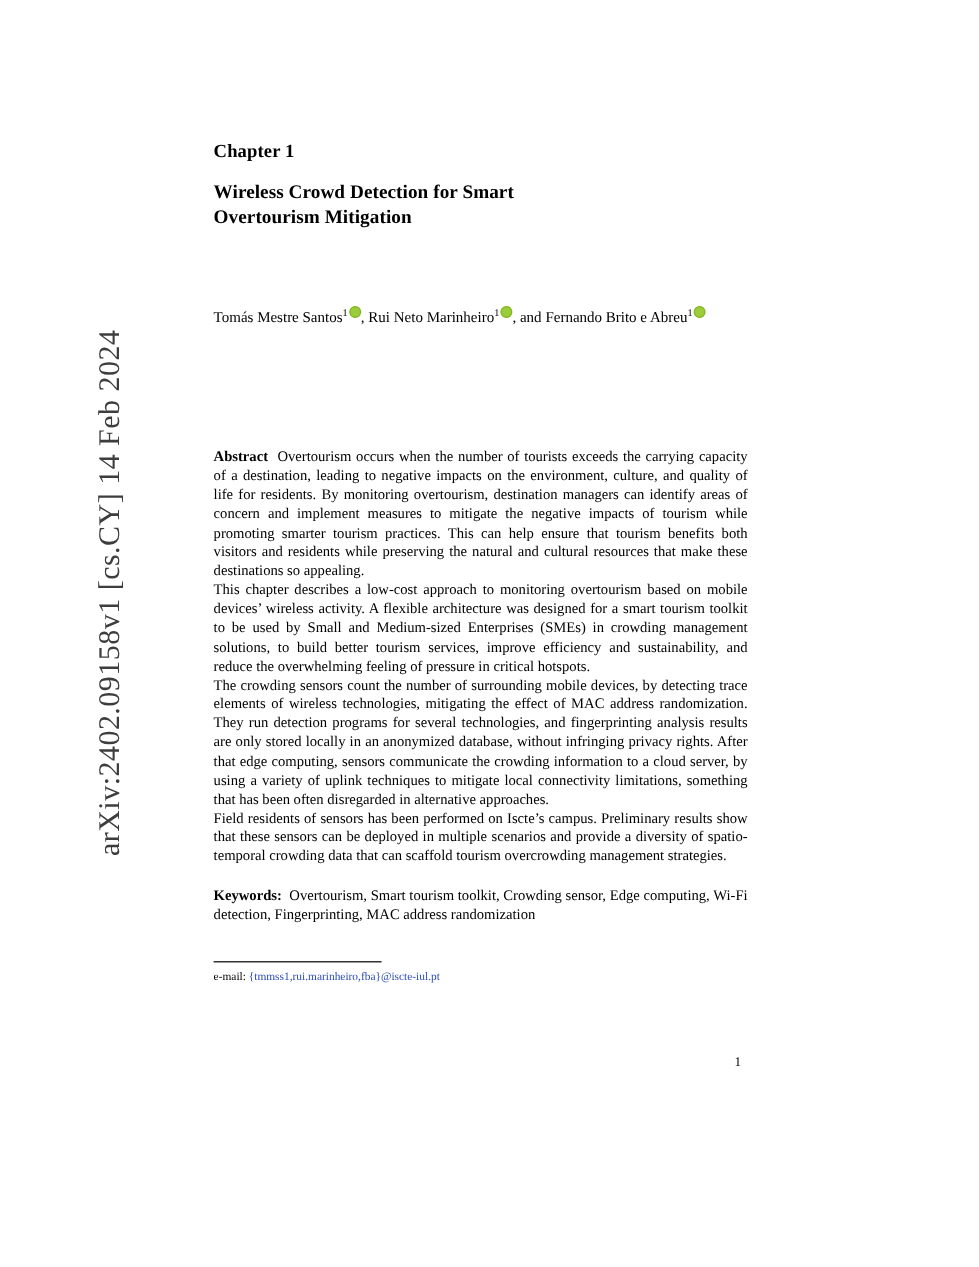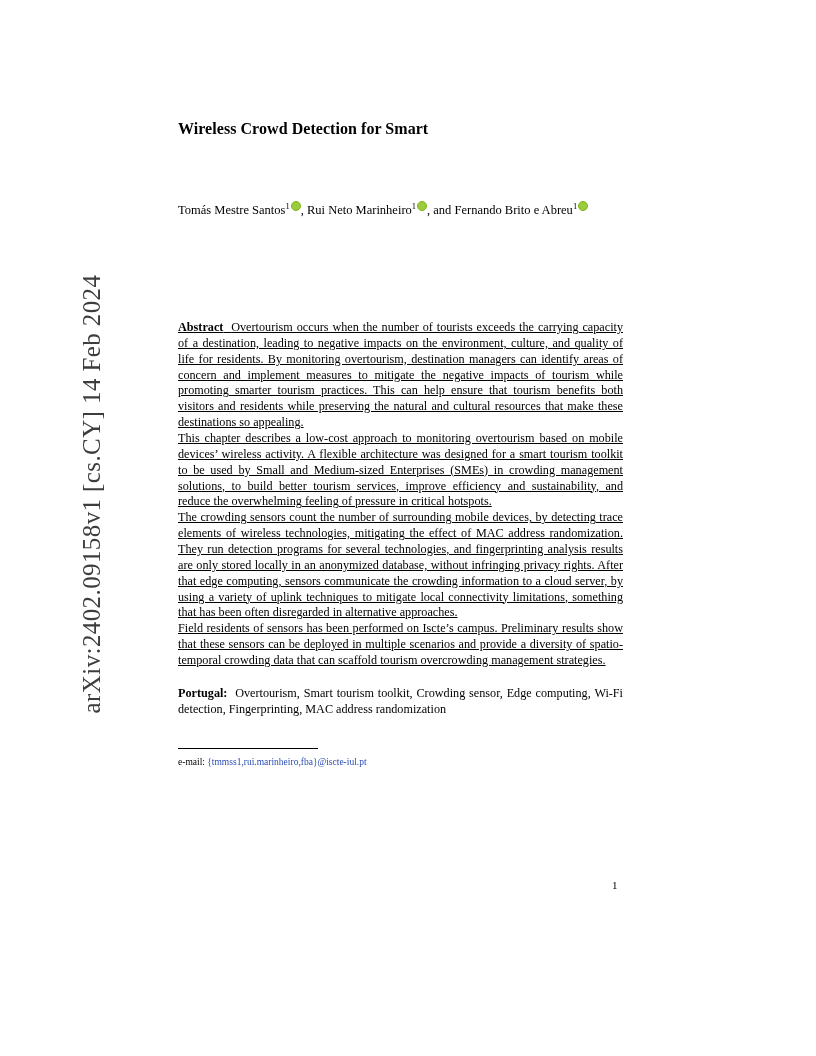--- a/index.html
+++ b/index.html
@@ -81,21 +81,20 @@
 
   .abstract-block {
     margin-top: 100px;
     font-size: 12.2px;
     line-height: 1.30;
     text-align: justify;
   }
   .abstract-block p {
     margin: 0;
     text-indent: 0;
-    text-decoration: underline;
   }
   .abstract-label {
     font-weight: bold;
   }
 
   .keywords {
     margin-top: 17px;
     font-size: 12.2px;
     line-height: 1.30;
     text-align: justify;
@@ -130,38 +129,40 @@
 </style>
 </head>
 <body>
 
 <div class="page">
 
   <div class="arxiv-stamp">arXiv:2402.09158v1  [cs.CY]  14 Feb 2024</div>
 
   <div class="content">
 
+    <div class="chapter-label">Chapter 1</div>
 
     <h1 class="title">
       <span>Wireless Crowd Detection for Smart</span><br>
+      <span>Overtourism Mitigation</span>
     </h1>
 
     <div class="authors">
       <span>Tomás Mestre Santos</span><span class="sup">1</span><span class="orcid"></span><span>, </span><span>Rui Neto Marinheiro</span><span class="sup">1</span><span class="orcid"></span><span>, and </span><span>Fernando Brito e Abreu</span><span class="sup">1</span><span class="orcid"></span>
     </div>
 
     <div class="abstract-block">
       <p><span class="abstract-label">Abstract</span>&nbsp; <span>Overtourism occurs when the number of tourists exceeds the carrying capacity of a destination, leading to negative impacts on the environment, culture, and quality of life for residents. By monitoring overtourism, destination managers can identify areas of concern and implement measures to mitigate the negative impacts of tourism while promoting smarter tourism practices. This can help ensure that tourism benefits both visitors and residents while preserving the natural and cultural resources that make these destinations so appealing.</span></p>
       <p>This chapter describes a low-cost approach to monitoring overtourism based on mobile devices’ wireless activity. A flexible architecture was designed for a smart tourism toolkit to be used by Small and Medium-sized Enterprises (SMEs) in crowding management solutions, to build better tourism services, improve efficiency and sustainability, and reduce the overwhelming feeling of pressure in critical hotspots.</p>
       <p>The crowding sensors count the number of surrounding mobile devices, by detecting trace elements of wireless technologies, mitigating the effect of MAC address randomization. They run detection programs for several technologies, and fingerprinting analysis results are only stored locally in an anonymized database, without infringing privacy rights. After that edge computing, sensors communicate the crowding information to a cloud server, by using a variety of uplink techniques to mitigate local connectivity limitations, something that has been often disregarded in alternative approaches.</p>
       <p>Field residents of sensors has been performed on Iscte’s campus. Preliminary results show that these sensors can be deployed in multiple scenarios and provide a diversity of spatio-temporal crowding data that can scaffold tourism overcrowding management strategies.</p>
     </div>
 
     <div class="keywords">
-      <span class="kw-label">Portugal:</span>&nbsp; <span>Overtourism, Smart tourism toolkit, Crowding sensor, Edge computing, Wi-Fi detection, Fingerprinting, MAC address randomization</span>
+      <span class="kw-label">Keywords:</span>&nbsp; <span>Overtourism, Smart tourism toolkit, Crowding sensor, Edge computing, Wi-Fi detection, Fingerprinting, MAC address randomization</span>
     </div>
 
     <div class="footnote-rule"></div>
 
     <div class="footnote">
       <div><span>e-mail: </span><span class="mail">{tmmss1,rui.marinheiro,fba}@iscte-iul.pt</span></div>
     </div>
 
   </div>
 

